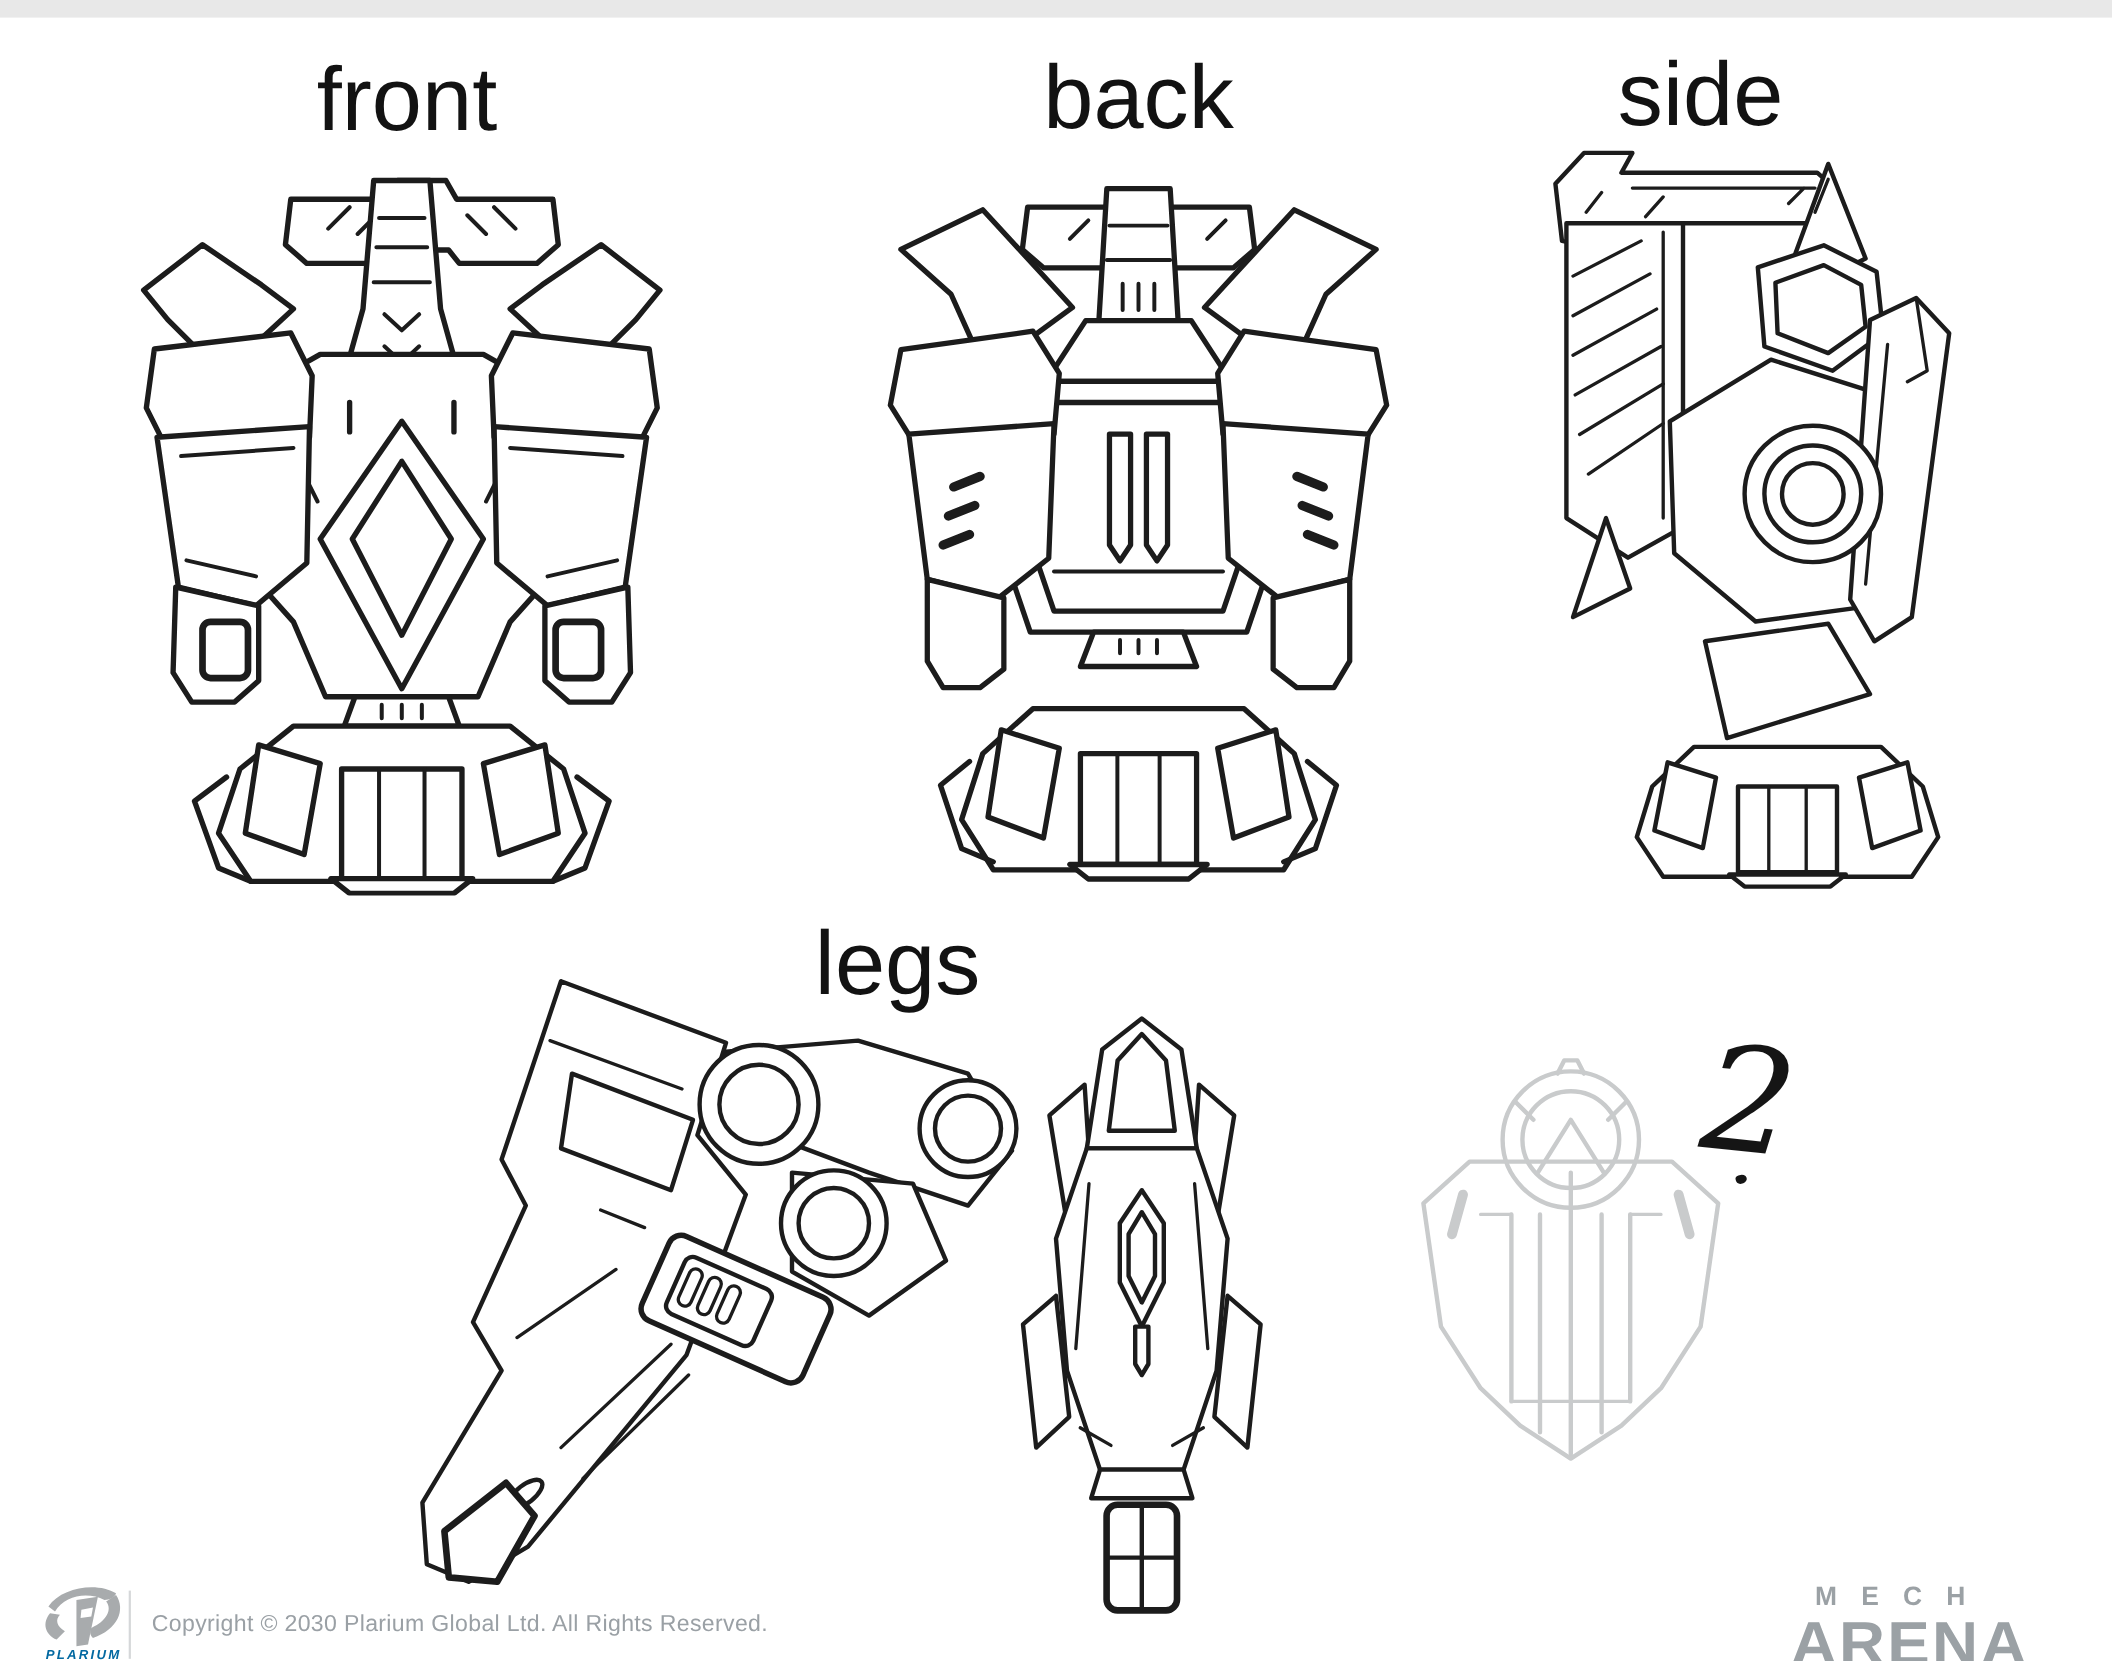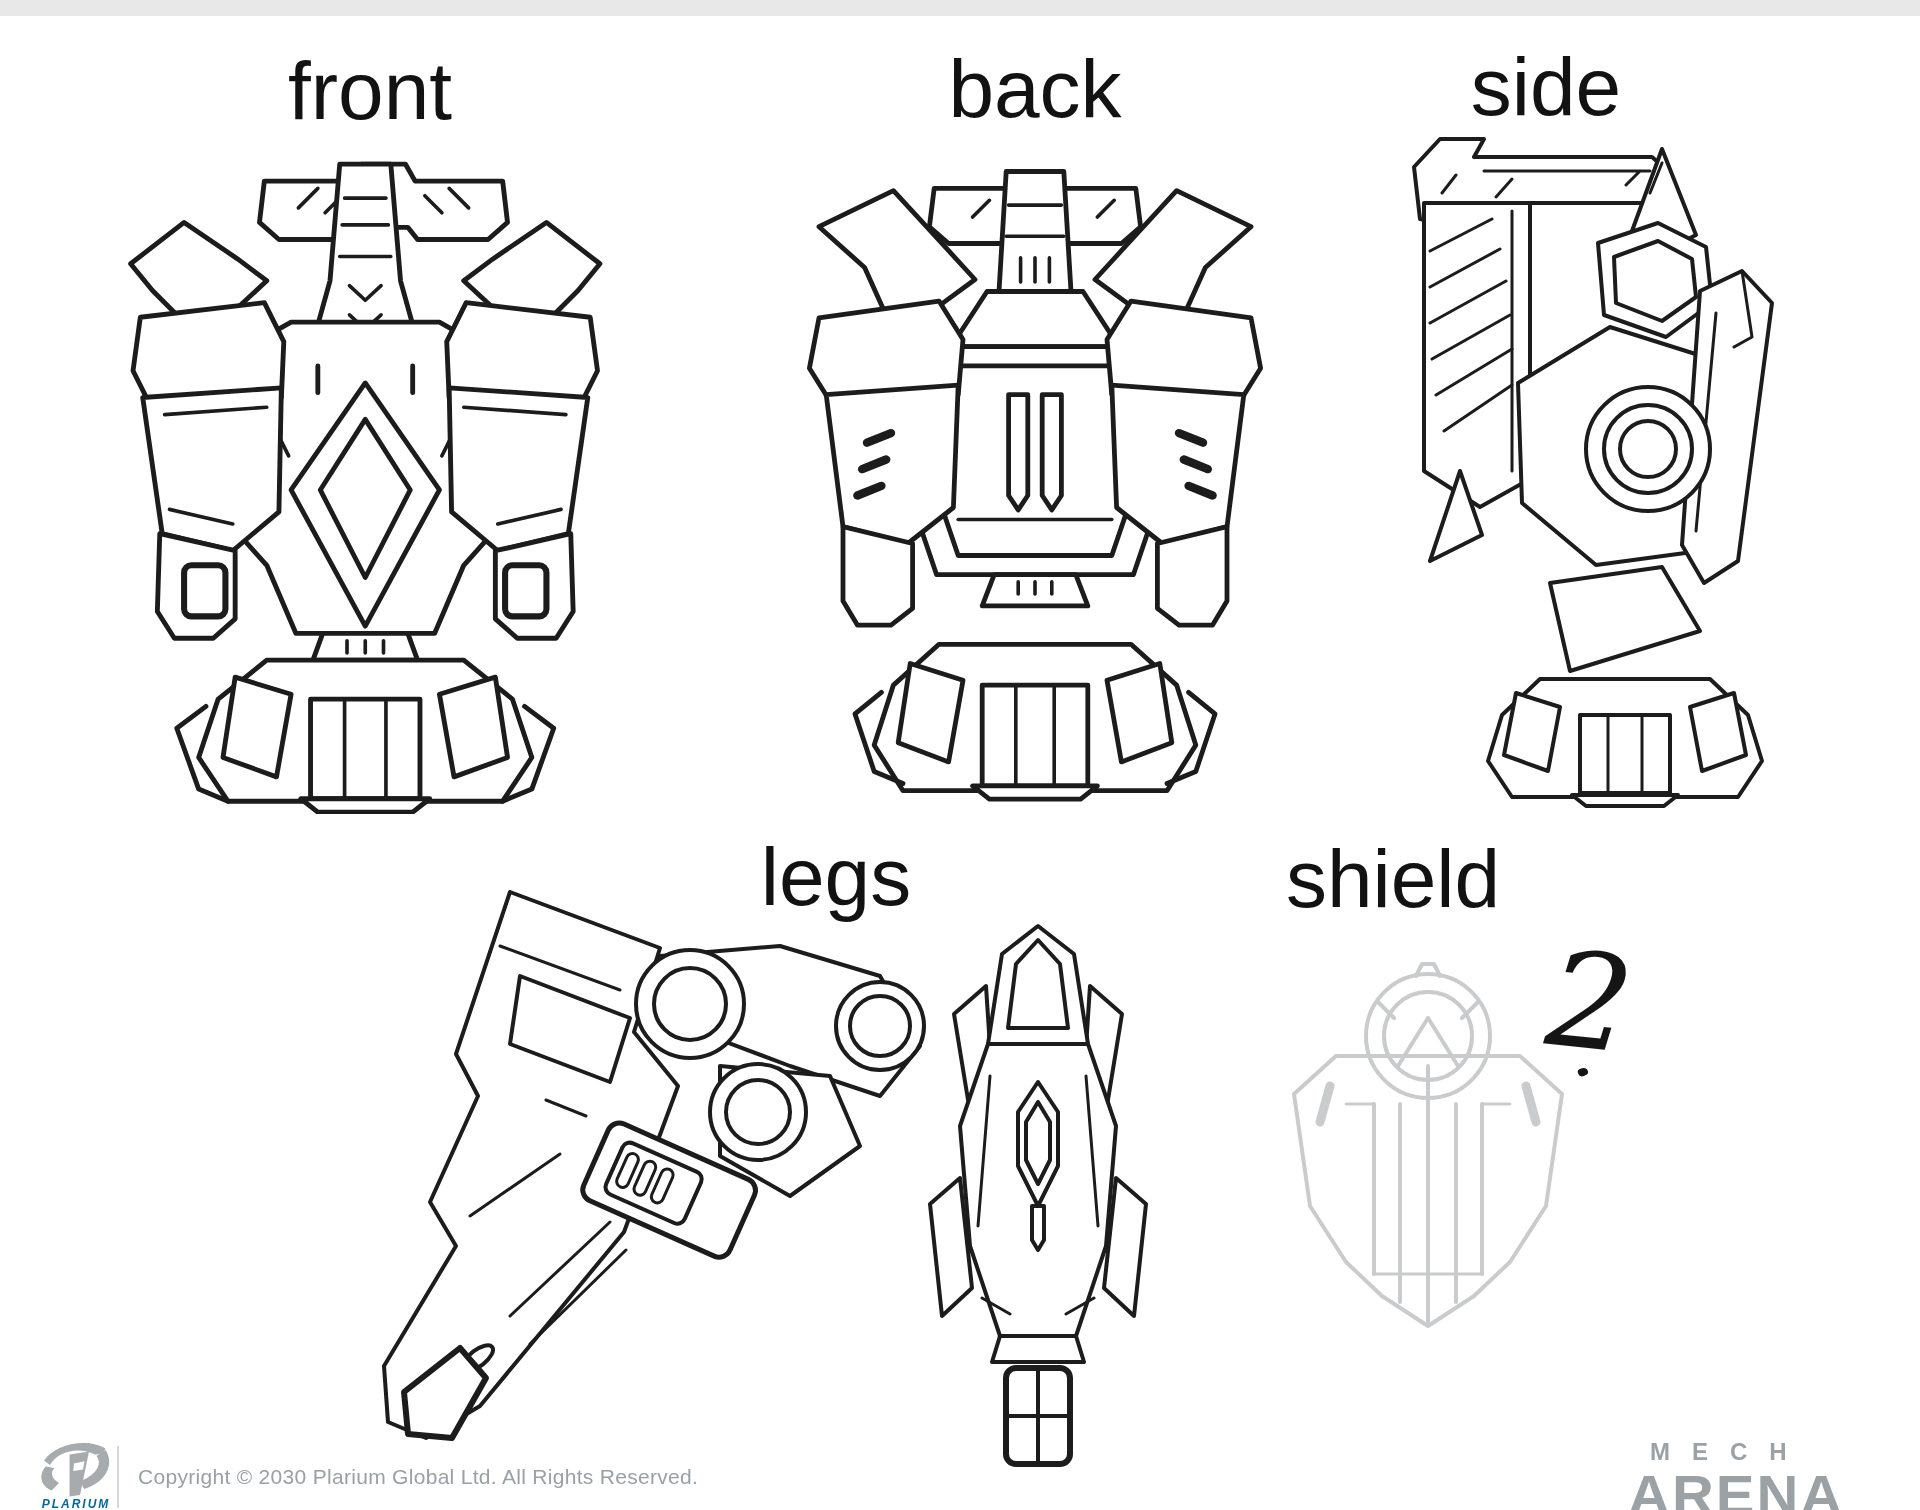--- a/index.html
+++ b/index.html
@@ -35,22 +35,21 @@
         transform:scaleY(.95);margin-top:4px;font-weight:700;}
 </style>
 </head>
 <body>
 
 <div id="stage">
 
   <div class="label" style="left:370px;top:34px">front</div>
   <div class="label" style="left:1546px;top:30px">side</div>
   <div class="label" style="left:1035px;top:32px">back</div>
-  <div class="label" style="left:836px;top:820px">legs</div>
-  <div class="label" style="left:1393px;top:822px">shield</div>
+  <div class="label" style="left:816px;top:820px">legs</div>
 
   <div class="fig" style="left:116px;top:128px;width:535px;height:670px">
     <svg viewBox="0 0 440 550">
       <g class="ink" stroke-width="4">
 
         <path d="M122 30 H194 L202 16 H238 L246 30 H318 L322 64 L306 78 H248 L240 68 H200 L192 78 H134 L118 64 Z"></path>
         <path class="nf" d="M150 52 l16 -16 M172 56 l14 -14 M290 52 l-16 -16 M268 56 l-14 -14" stroke-width="3"></path>
 
         <path d="M184 16 H226 L234 112 L244 148 L238 204 H172 L166 148 L176 112 Z"></path>
         <path class="nf" d="M188 44 h34 M186 66 h38 M184 92 h42" stroke-width="3"></path>

